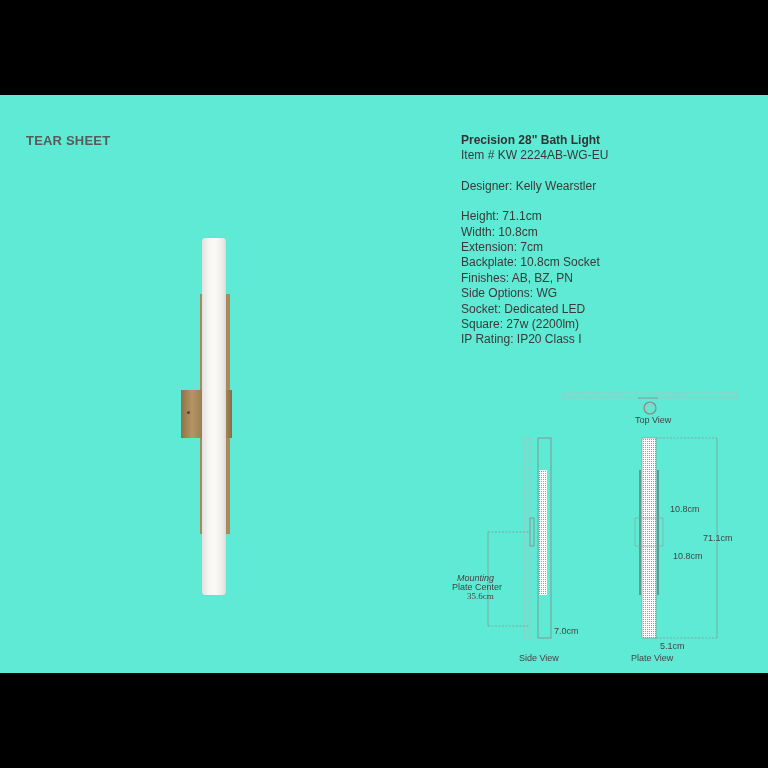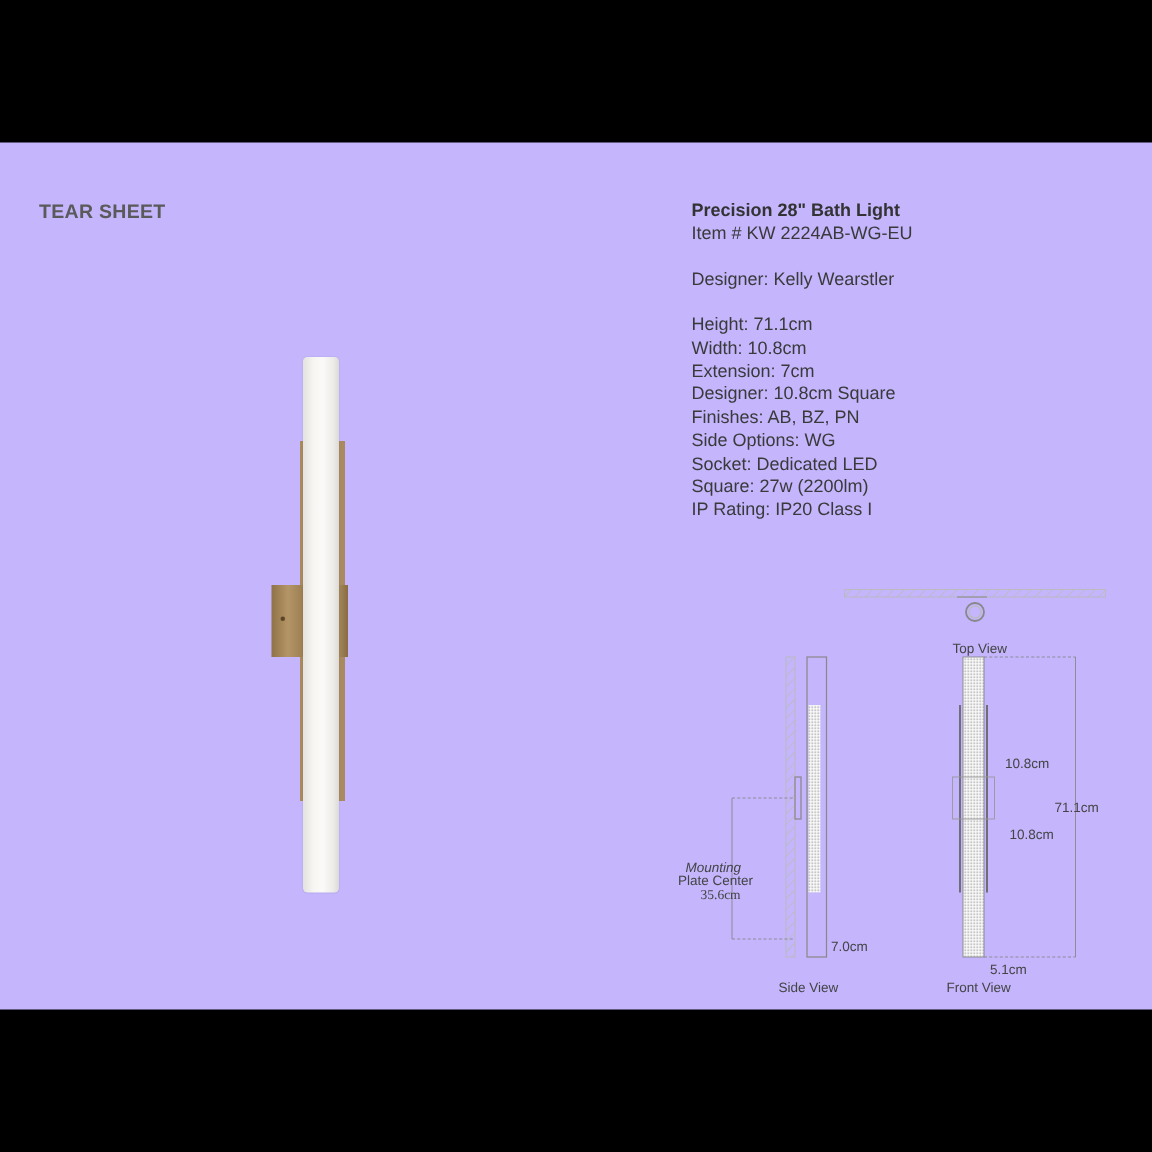--- a/index.html
+++ b/index.html
@@ -1,17 +1,17 @@
 <!DOCTYPE html>
 <html><head>
   <meta charset="utf-8">
   <style>
     html, body { margin:0; padding:0; }
     body { width:768px; height:768px; background:#000; position:relative; overflow:hidden; font-family:"Liberation Sans", sans-serif; }
-    .sheet { position:absolute; left:0; top:95px; width:768px; height:578px; background:#c4b5fd; }
+    .sheet { position:absolute; left:0; top:95px; width:768px; height:578px; background:#5eead4; }
     .tear-title { position:absolute; left:26px; top:38px; font-size:13px; font-weight:bold; color:#5a5a5a; letter-spacing:0.2px; }
     .specs { position:absolute; left:461px; top:38px; color:#3a3a3a; font-size:12px; line-height:15.4px; }
     .specs .name { font-weight:bold; color:#333; }
     .specs .gap { height:15px; }
     .product { position:absolute; left:170px; top:143px; width:80px; height:360px; }
     .tube { position:absolute; left:32px; top:0; width:24px; height:357px; border-radius:3px;
       background:linear-gradient(90deg,#e4e2de 0%,#f7f6f3 30%,#fbfaf8 55%,#ecebe8 85%,#dcdad6 100%); box-shadow:0 0 1px rgba(0,0,0,0.15); }
     .backbar { position:absolute; left:30px; top:56px; width:30px; height:240px; background:#a88a5e; }
     .plate-l { position:absolute; left:11px; top:152px; width:22px; height:48px; background:linear-gradient(90deg,#8f7248,#b49566,#9a7c50); }
     .plate-r { position:absolute; left:55px; top:152px; width:7px; height:48px; background:linear-gradient(90deg,#a88a5e,#8a6c42); }
@@ -36,21 +36,21 @@
 
   <div class="specs">
     <div class="name">Precision 28" Bath Light</div>
     <div>Item # KW 2224AB-WG-EU</div>
     <div class="gap"></div>
     <div>Designer: Kelly Wearstler</div>
     <div class="gap"></div>
     <div>Height: 71.1cm</div>
     <div>Width: 10.8cm</div>
     <div>Extension: 7cm</div>
-    <div>Designer: 10.8cm Square</div>
+    <div>Backplate: 10.8cm Socket</div>
     <div>Finishes: AB, BZ, PN</div>
     <div>Side Options: WG</div>
     <div>Socket: Dedicated LED</div>
     <div>Square: 27w (2200lm)</div>
     <div>IP Rating: IP20 Class I</div>
   </div>
 
   <div class="diagrams">
     <svg width="300" height="290" viewBox="0 0 300 290">
       <defs>
@@ -77,25 +77,25 @@
       <line x1="33" y1="147" x2="33" y2="241" stroke="#888" stroke-width="0.6"></line>
 
       <rect x="187" y="53" width="14" height="200" fill="url(#grid)" stroke="#888" stroke-width="0.6"></rect>
       <line x1="185" y1="85" x2="185" y2="210" stroke="#666" stroke-width="1.2"></line>
       <line x1="203" y1="85" x2="203" y2="210" stroke="#666" stroke-width="1.2"></line>
       <rect x="180" y="133" width="28" height="28" fill="none" stroke="#999" stroke-width="0.6"></rect>
       <line x1="201" y1="53" x2="262" y2="53" stroke="#888" stroke-width="0.6" stroke-dasharray="2,1.5"></line>
       <line x1="201" y1="253" x2="262" y2="253" stroke="#888" stroke-width="0.6" stroke-dasharray="2,1.5"></line>
       <line x1="262" y1="53" x2="262" y2="253" stroke="#888" stroke-width="0.6"></line>
     </svg>
-    <div class="lbl" style="left:180px;top:42px;text-align:right;">Top View</div>
+    <div class="lbl" style="left:180px;top:30px;text-align:right;">Top View</div>
     <div class="lbl" style="left:2px;top:188px;font-style:italic;">Mounting</div>
     <div class="lbl" style="left:-3px;top:197px;">Plate Center</div>
     <div class="lbl" style="left:12px;top:206px;font-family:Liberation Serif, serif;">35.6cm</div>
     <div class="lbl" style="left:99px;top:241px;">7.0cm</div>
     <div class="lbl" style="left:64px;top:268px;text-align:right;">Side View</div>
     <div class="lbl" style="left:215px;top:119px;">10.8cm</div>
     <div class="lbl" style="left:218px;top:166px;">10.8cm</div>
     <div class="lbl" style="left:248px;top:148px;">71.1cm</div>
     <div class="lbl" style="left:205px;top:256px;">5.1cm</div>
-    <div class="lbl" style="left:176px;top:268px;">Front View</div>
+    <div class="lbl" style="left:176px;top:268px;">Plate View</div>
   </div>
 </div>
 
 </body></html>

